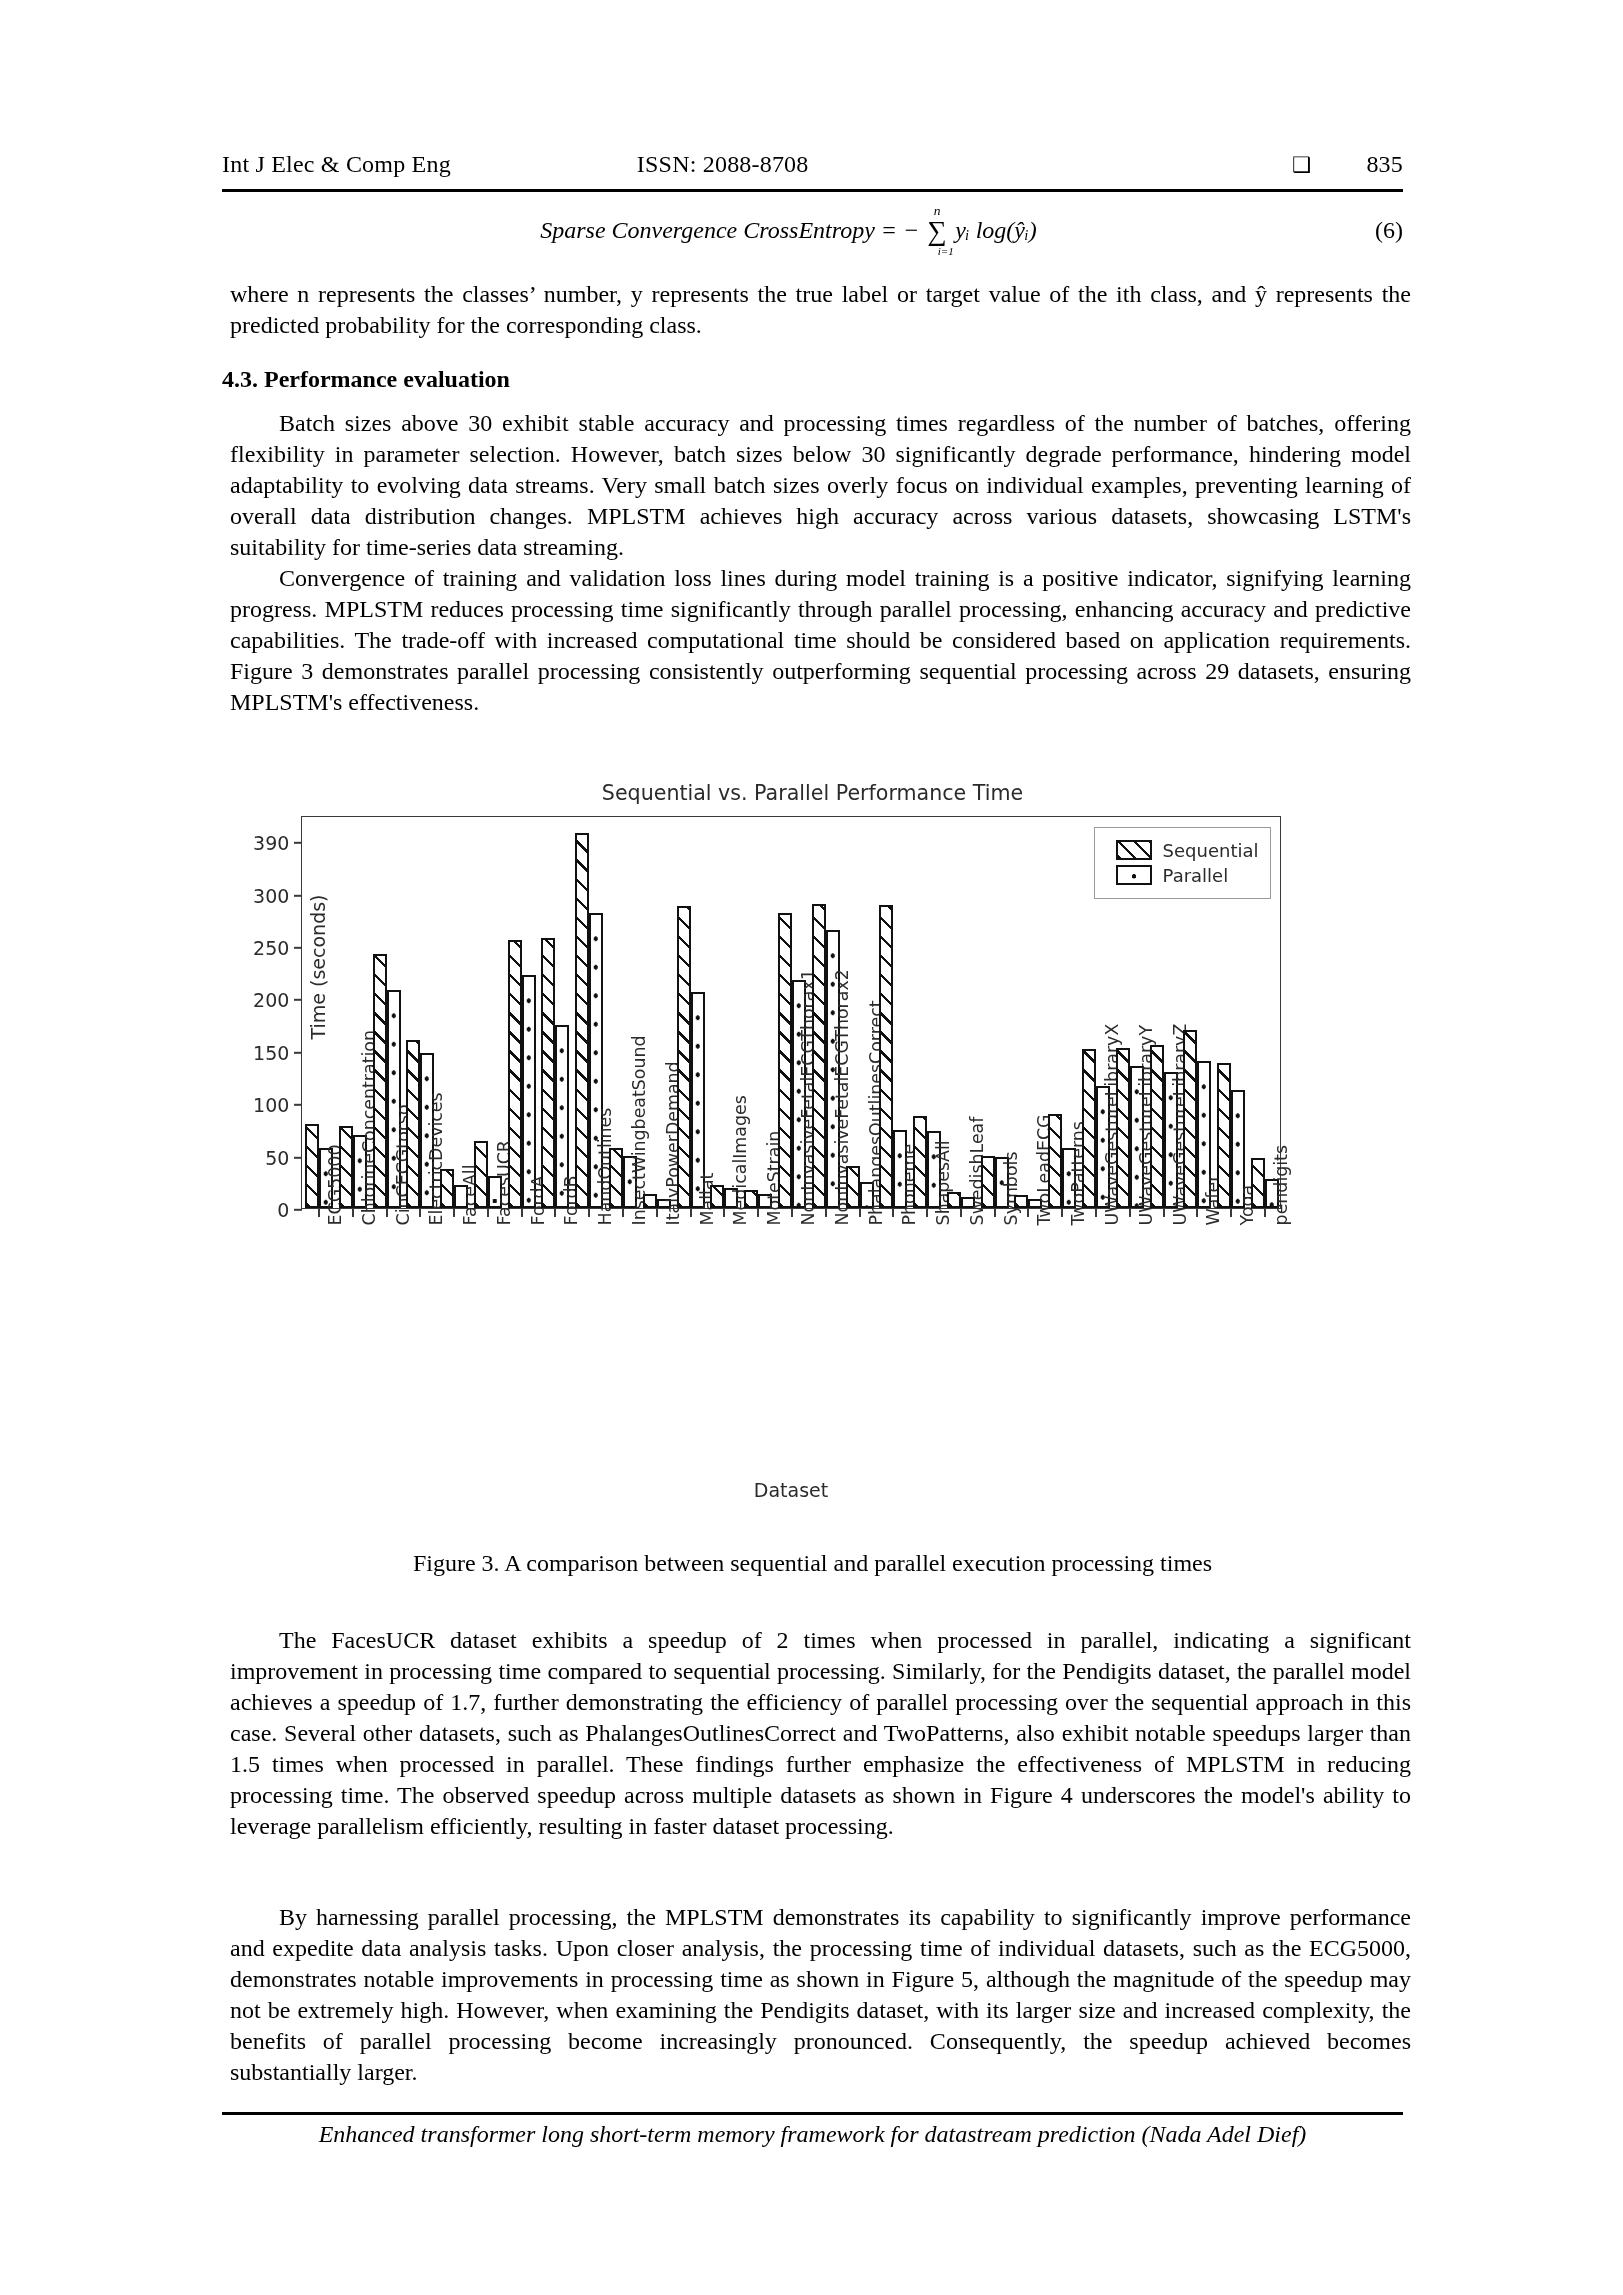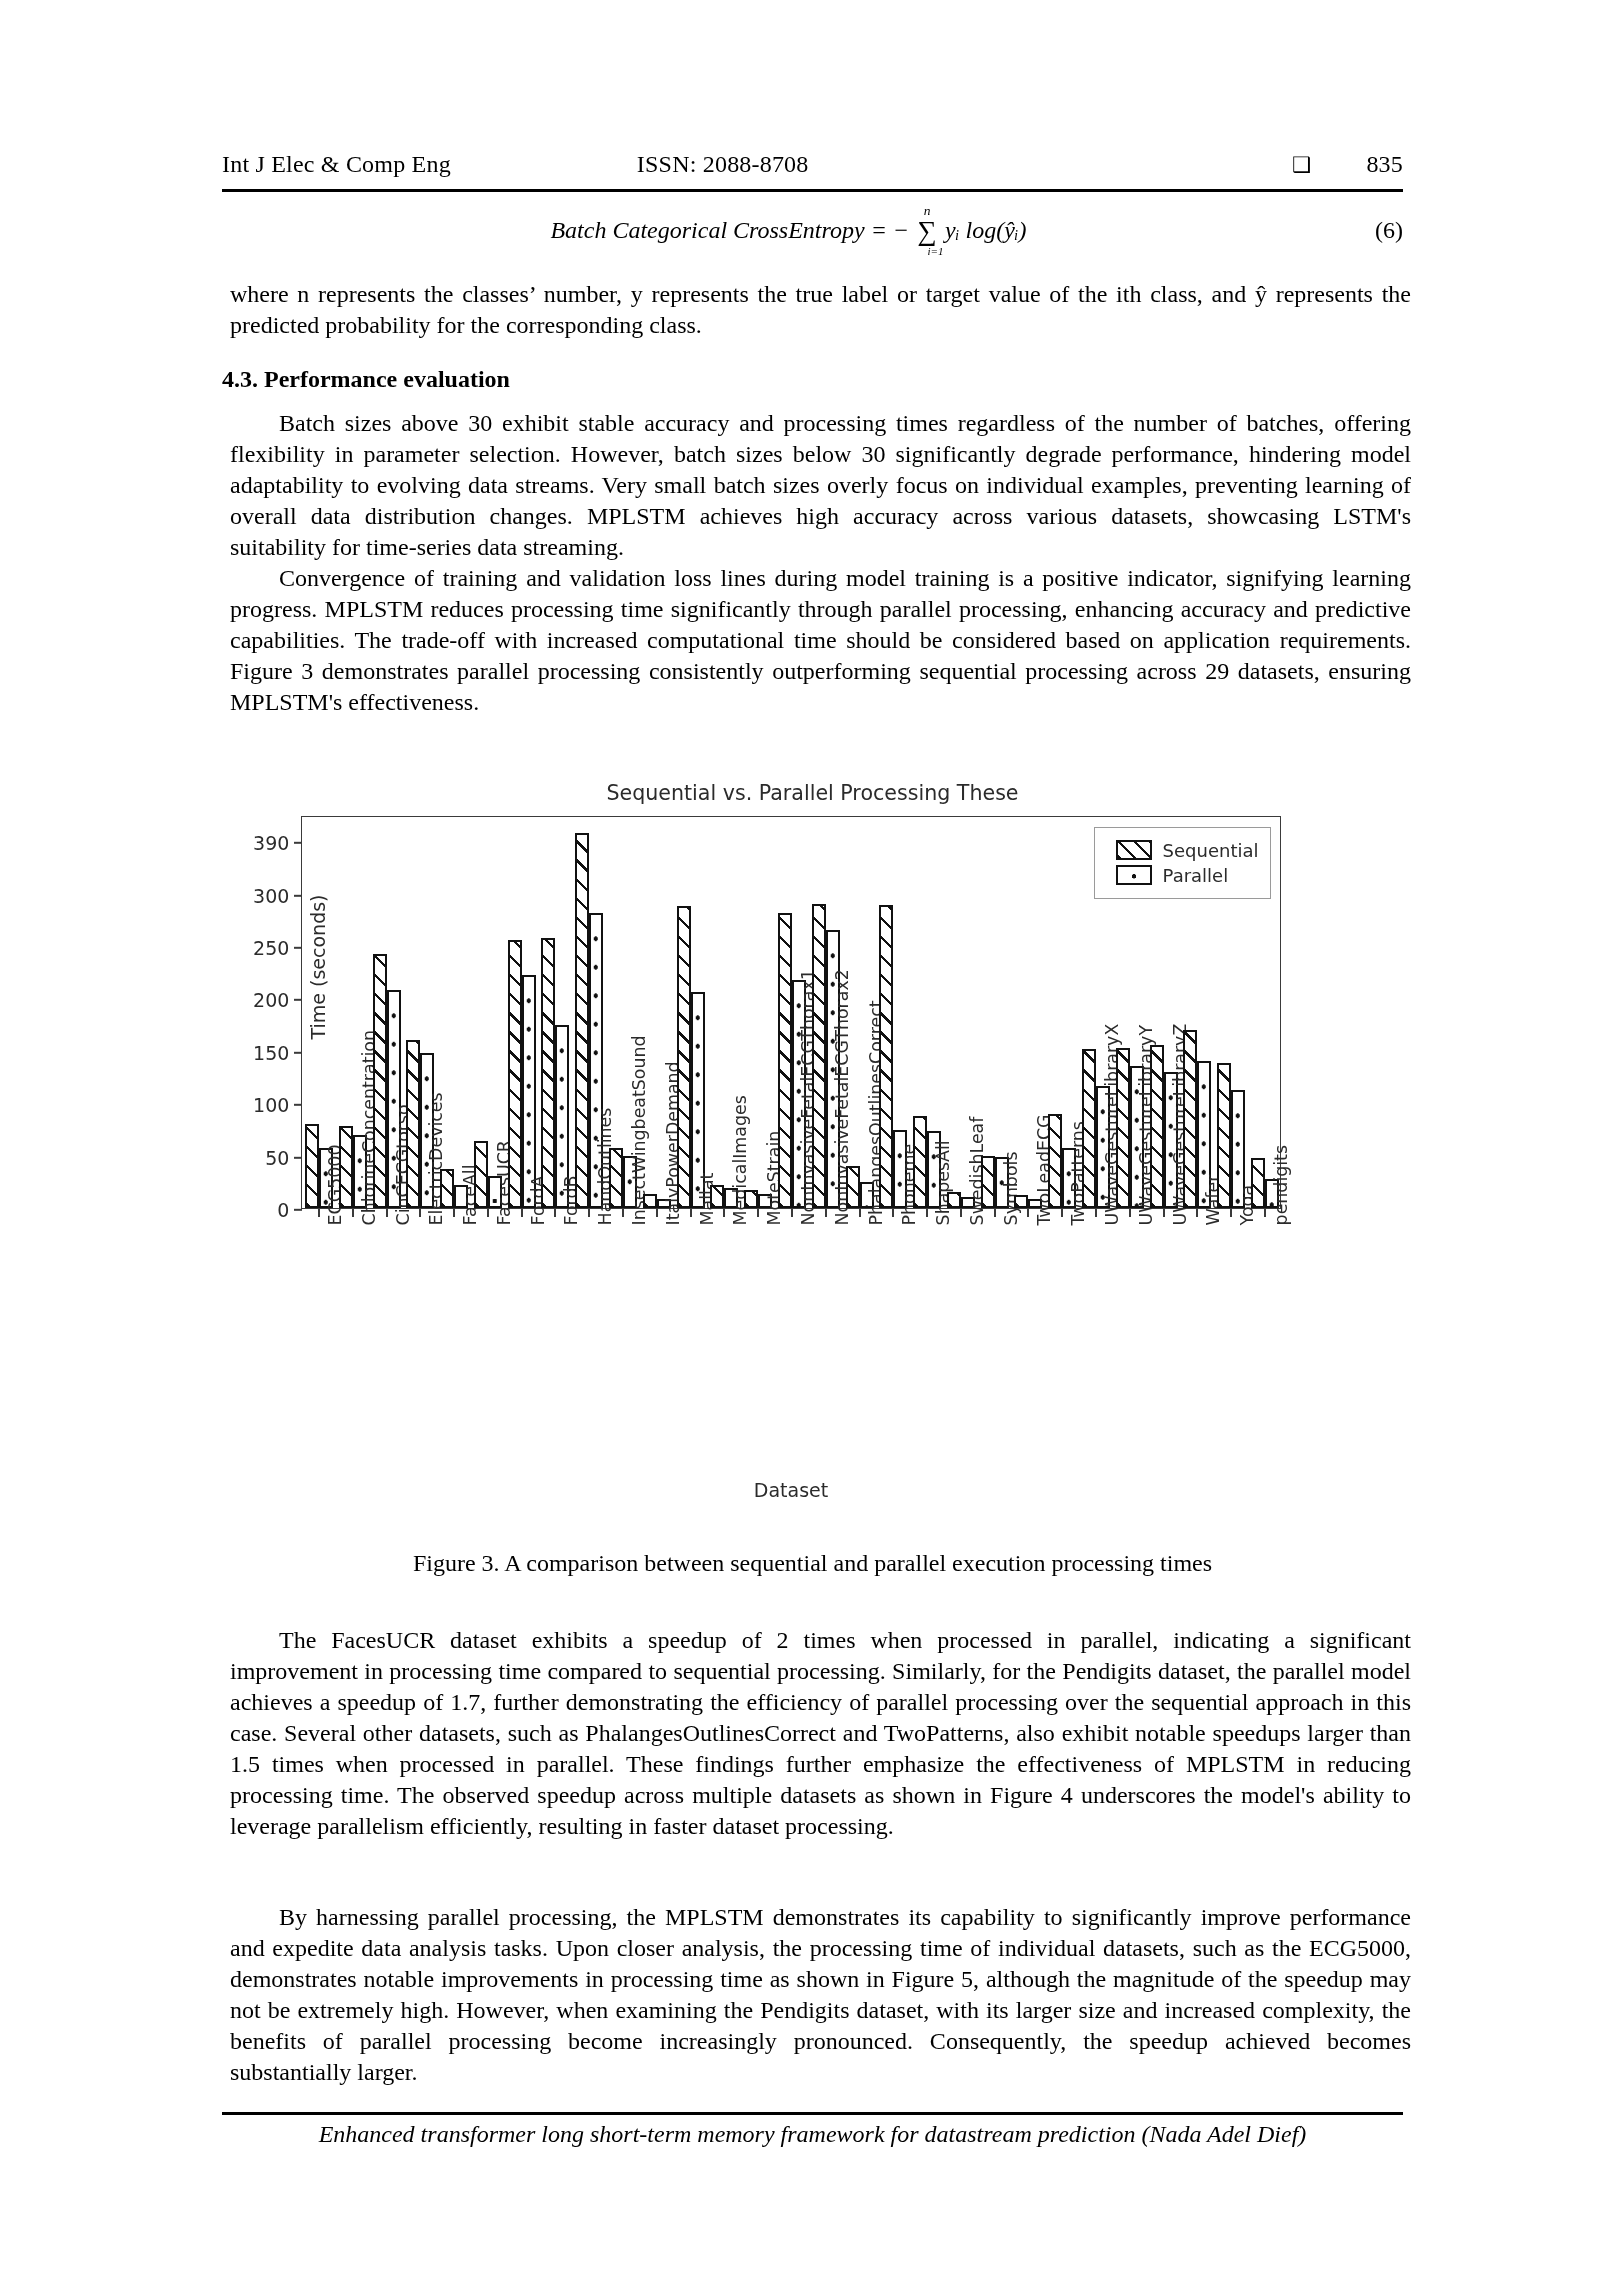--- a/index.html
+++ b/index.html
@@ -168,35 +168,35 @@
   <div class="header">
     <span class="hdr-left">Int J Elec &amp; Comp Eng</span>
     <span class="hdr-mid">ISSN: 2088-8708</span>
     <span class="hdr-box">❑</span>
     <span class="hdr-page">835</span>
   </div>
   <div class="hdr-rule"></div>
 
   <div class="eq-row">
     <div class="eq">
-      <span>Batch Categorical CrossEntropy</span>
+      <span>Sparse Convergence CrossEntropy</span>
       <span>= −</span><span class="sumwrap"><span class="sum">∑</span><span class="hi">n</span><span class="lo">i=1</span></span><span>yᵢ log(ŷᵢ)</span>
     </div>
     <div class="eq-num">(6)</div>
   </div>
 
   <p class="body" style="top:271px;">where n represents the classes’ number, y represents the true label or target value of the ith class, and ŷ represents the predicted probability for the corresponding class.</p>
 
   <div class="sec-head" style="top:366px;">4.3.  Performance evaluation</div>
 
   <p class="body indent" style="top:400px;">Batch sizes above 30 exhibit stable accuracy and processing times regardless of the number of batches, offering flexibility in parameter selection. However, batch sizes below 30 significantly degrade performance, hindering model adaptability to evolving data streams. Very small batch sizes overly focus on individual examples, preventing learning of overall data distribution changes. MPLSTM achieves high accuracy across various datasets, showcasing LSTM's suitability for time-series data streaming.</p>
   <p class="body indent" style="top:555px;">Convergence of training and validation loss lines during model training is a positive indicator, signifying learning progress. MPLSTM reduces processing time significantly through parallel processing, enhancing accuracy and predictive capabilities. The trade-off with increased computational time should be considered based on application requirements. Figure 3 demonstrates parallel processing consistently outperforming sequential processing across 29 datasets, ensuring MPLSTM's effectiveness.</p>
 
   <div class="figure">
-    <div class="fig-title">Sequential vs. Parallel Processing These</div>
+    <div class="fig-title">Sequential vs. Parallel Performance Time</div>
 
     <div class="plot-frame">
       <div class="ylabel">Time (seconds)</div>
       <div id="yticks">
           <div class="ytick" style="top: 393px;">0</div>
           <div class="ytickmark" style="top: 393px;"></div>
           <div class="ytick" style="top: 341px;">50</div>
           <div class="ytickmark" style="top: 341px;"></div>
           <div class="ytick" style="top: 288px;">100</div>
           <div class="ytickmark" style="top: 288px;"></div>

